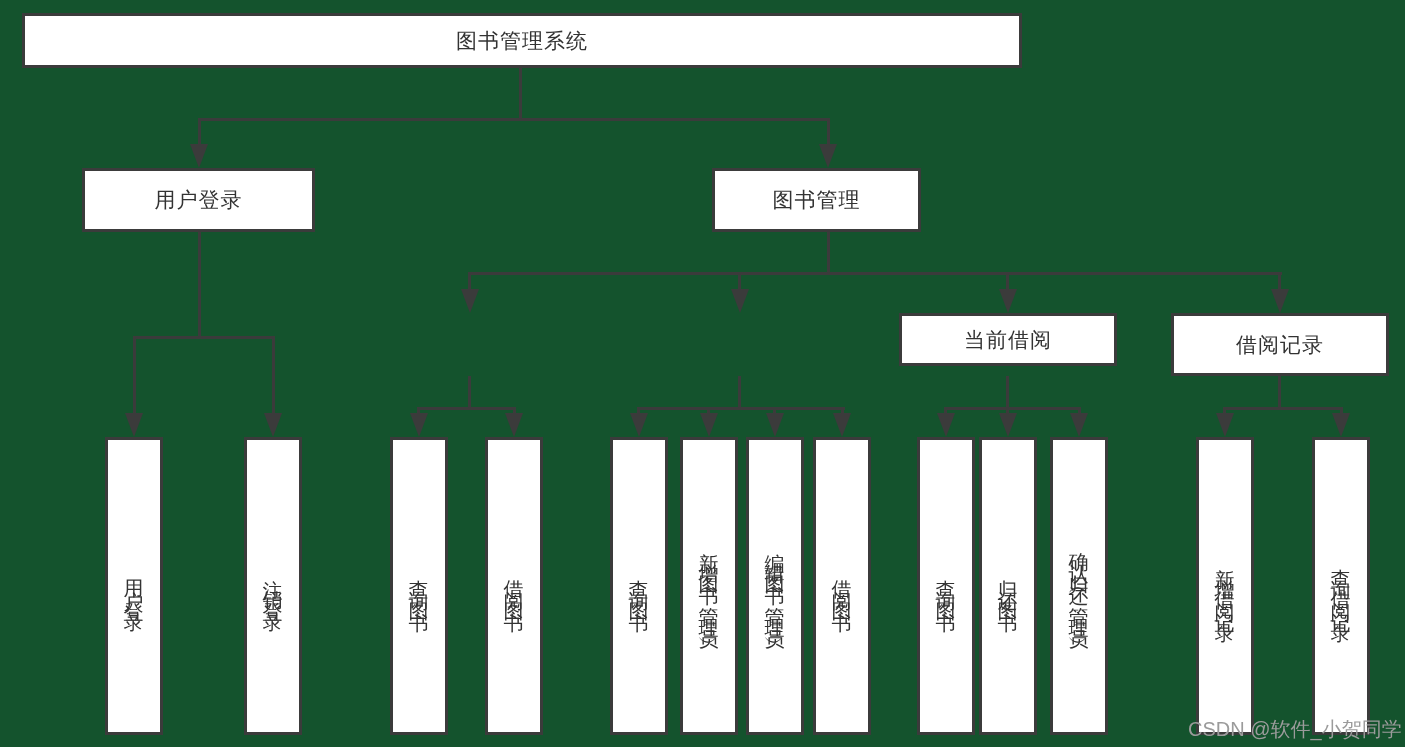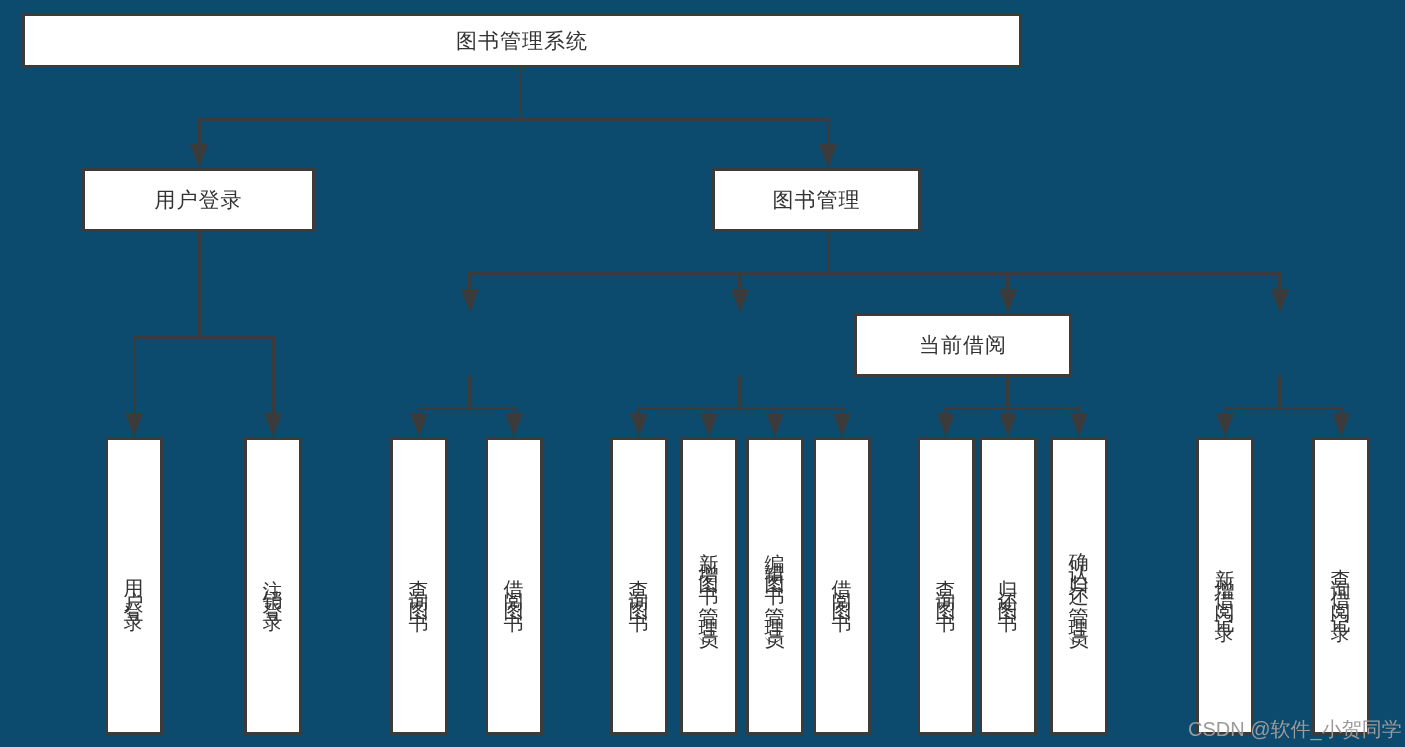--- a/index.html
+++ b/index.html
@@ -5,21 +5,21 @@
   html, body {
     margin: 0;
     padding: 0;
     background: #ffffff;
     font-family: "Liberation Sans", "DejaVu Sans", sans-serif;
   }
   #canvas {
     position: relative;
     width: 1405px;
     height: 747px;
-    background: #0c4a6e;
+    background: #14532d;
     overflow: hidden;
   }
   .box {
     position: absolute;
     box-sizing: border-box;
     border: 3px solid #3b3b3b;
     background: #ffffff;
     display: flex;
     align-items: center;
     justify-content: center;
@@ -99,22 +99,25 @@
   <div class="line" style="left:469px; top:272px; width:813px; height:3px"></div>
   <div class="line" style="left:468px; top:272px; width:3px; height:20px"></div>
   <div class="arrow" style="left:461px; top:289px"></div>
   <div class="line" style="left:738px; top:272px; width:3px; height:20px"></div>
   <div class="arrow" style="left:731px; top:289px"></div>
   <div class="line" style="left:1006px; top:272px; width:3px; height:20px"></div>
   <div class="arrow" style="left:999px; top:289px"></div>
   <div class="line" style="left:1278px; top:272px; width:3px; height:20px"></div>
   <div class="arrow" style="left:1271px; top:289px"></div>
 
-  <div class="box" style="left:854px; top:313px; width:218px; height:64px">
+  <div class="box" style="left:899px; top:313px; width:218px; height:53px">
     <span class="hlabel">当前借阅</span>
+  </div>
+  <div class="box" style="left:1171px; top:313px; width:218px; height:63px">
+    <span class="hlabel">借阅记录</span>
   </div>
 
   <div class="line" style="left:468px; top:376px; width:3px; height:31px"></div>
   <div class="line" style="left:417px; top:407px; width:99px; height:3px"></div>
   <div class="line" style="left:417px; top:407px; width:3px; height:10px"></div>
   <div class="arrow" style="left:410px; top:413px"></div>
   <div class="line" style="left:513px; top:407px; width:3px; height:10px"></div>
   <div class="arrow" style="left:505px; top:413px"></div>
 
   <div class="line" style="left:738px; top:376px; width:3px; height:31px"></div>

